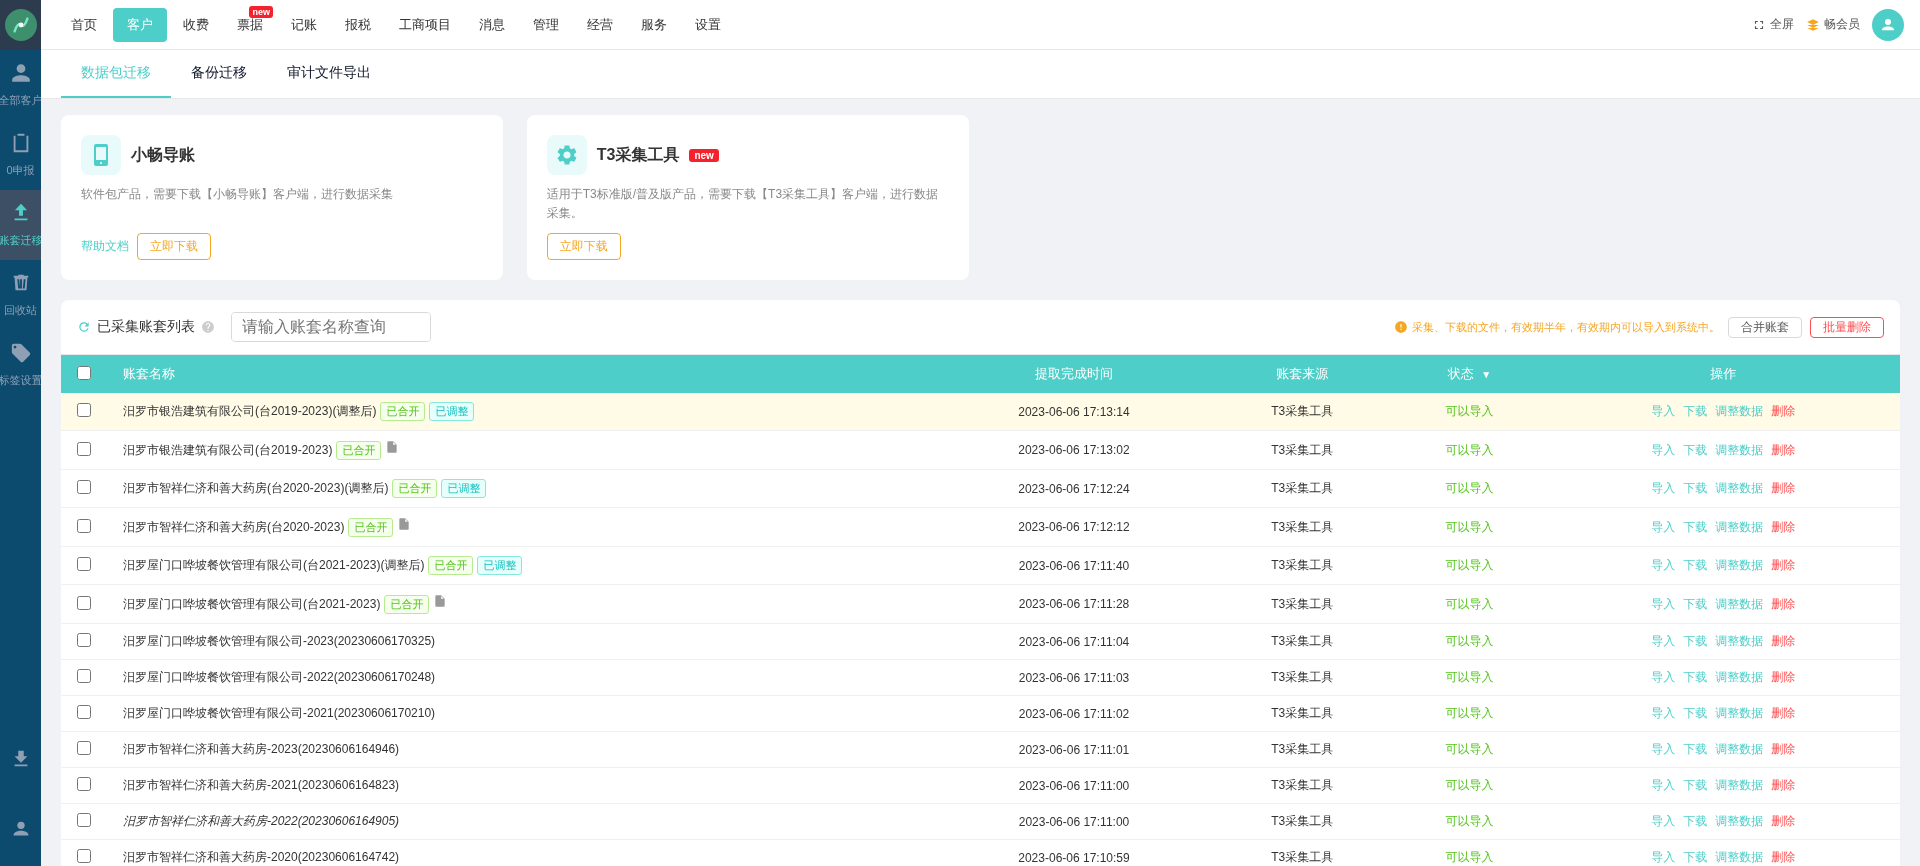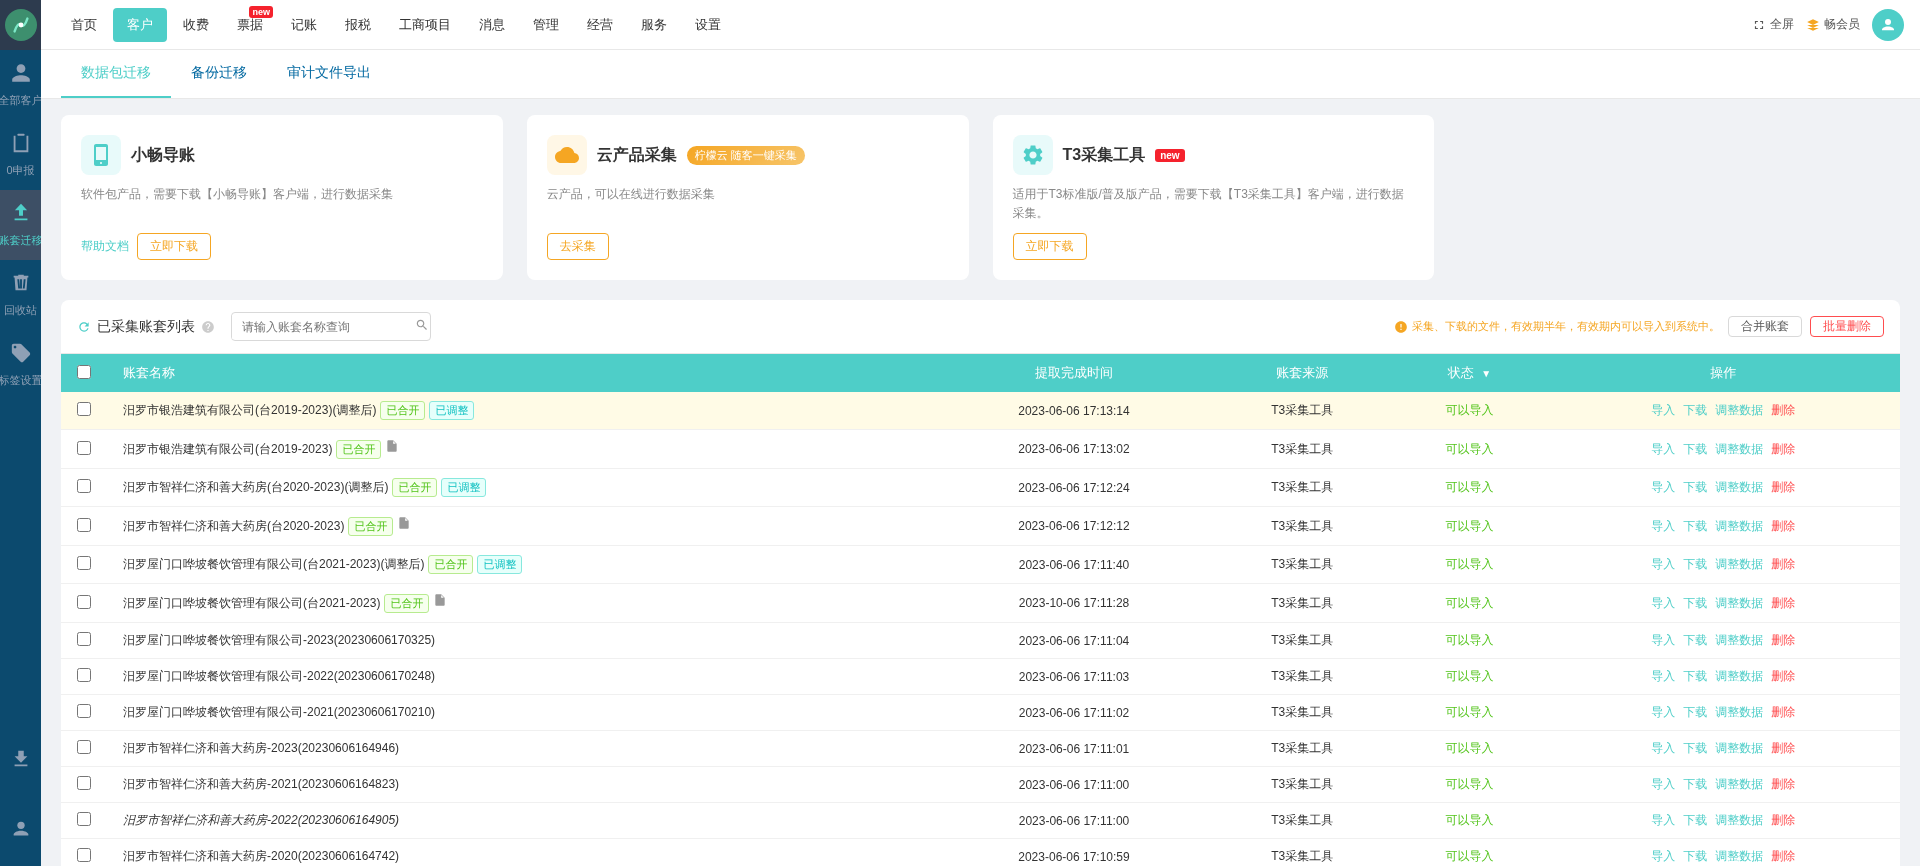--- a/index.html
+++ b/index.html
@@ -125,21 +125,21 @@
       display: flex;
       gap: 0;
       background: #fff;
       border-bottom: 1px solid #e8e8e8;
       padding: 0 20px;
       margin: 0 -20px 16px -20px;
     }
     .tab {
       padding: 14px 20px;
       cursor: pointer;
-      color: #0369a1;
+      color: #0f172a;
       font-size: 14px;
       border-bottom: 2px solid transparent;
     }
     .tab.active { color: #4ecec8; border-bottom: 2px solid #4ecec8; font-weight: 500; }
 
     
     .cards-row {
       display: grid;
       grid-template-columns: repeat(4, 1fr);
       gap: 24px;
@@ -207,21 +207,21 @@
       align-items: center;
       border: 1px solid #d9d9d9;
       border-radius: 4px;
       overflow: hidden;
       width: 200px;
     }
     .search-input {
       border: none;
       outline: none;
       padding: 5px 10px;
-      font-size: 12px;
+      font-size: 16px;
       flex: 1;
       color: #333;
     }
     .search-btn {
       background: none;
       border: none;
       padding: 5px 8px;
       cursor: pointer;
       color: #999;
     }
@@ -430,35 +430,20 @@
           </div>
           <span class="card-title">小畅导账</span>
         </div>
         <div class="card-desc">软件包产品，需要下载【小畅导账】客户端，进行数据采集</div>
         <div class="card-actions">
           <a class="card-link">帮助文档</a>
           <button class="card-btn">立即下载</button>
         </div>
       </div>
 
-      <div class="card">
-        <div class="card-header">
-          <div class="card-icon" style="background:#fff7e6;">
-            <svg width="24" height="24" viewBox="0 0 24 24" fill="#f5a623">
-                <path d="M19.35 10.04C18.67 6.59 15.64 4 12 4 9.11 4 6.6 5.64 5.35 8.04 2.34 8.36 0 10.91 0 14c0 3.31 2.69 6 6 6h13c2.76 0 5-2.24 5-5 0-2.64-2.05-4.78-4.65-4.96z"></path>
-              </svg>
-          </div>
-          <span class="card-title">云产品采集</span>
-          <span class="card-tag">柠檬云 随客一键采集</span>
-        </div>
-        <div class="card-desc">云产品，可以在线进行数据采集</div>
-        <div class="card-actions">
-          <button class="card-btn">去采集</button>
-        </div>
-      </div>
 
       <div class="card">
         <div class="card-header">
           <div class="card-icon" style="background:#e8fafa;">
             <svg width="24" height="24" viewBox="0 0 24 24" fill="#4ecec8">
                 <path d="M19.14 12.94c.04-.3.06-.61.06-.94 0-.32-.02-.64-.07-.94l2.03-1.58c.18-.14.23-.41.12-.61l-1.92-3.32c-.12-.22-.37-.29-.59-.22l-2.39.96c-.5-.38-1.03-.7-1.62-.94l-.36-2.54c-.04-.24-.24-.41-.48-.41h-3.84c-.24 0-.43.17-.47.41l-.36 2.54c-.59.24-1.13.57-1.62.94l-2.39-.96c-.22-.08-.47 0-.59.22L2.74 8.87c-.12.21-.08.47.12.61l2.03 1.58c-.05.3-.09.63-.09.94s.02.64.07.94l-2.03 1.58c-.18.14-.23.41-.12.61l1.92 3.32c.12.22.37.29.59.22l2.39-.96c.5.38 1.03.7 1.62.94l.36 2.54c.05.24.24.41.48.41h3.84c.24 0 .44-.17.47-.41l.36-2.54c.59-.24 1.13-.56 1.62-.94l2.39.96c.22.08.47 0 .59-.22l1.92-3.32c.12-.22.07-.47-.12-.61l-2.01-1.58zM12 15.6c-1.98 0-3.6-1.62-3.6-3.6s1.62-3.6 3.6-3.6 3.6 1.62 3.6 3.6-1.62 3.6-3.6 3.6z"></path>
               </svg>
           </div>
           <span class="card-title">T3采集工具</span>
           <span style="background:#f5222d;color:#fff;font-size:10px;padding:1px 5px;border-radius:3px;font-weight:bold;">new</span>
@@ -561,21 +546,21 @@
               <td>2023-06-06 17:11:40</td>
               <td>T3采集工具</td>
               <td style="color: rgb(82, 196, 26);">可以导入</td>
               <td><span class="op-link">导入</span><span class="op-link">下载</span><span class="op-link">调整数据</span><span class="op-link red">删除</span></td>
             </tr>
             <tr>
               <td><input type="checkbox" class="checkbox" style=""></td>
               <td style="text-align: left;"><span>汨罗屋门口哗坡餐饮管理有限公司(台2021-2023)</span><span class="row-tag tag-green">已合开</span><span class="row-icon"><svg width="14" height="14" viewBox="0 0 24 24" fill="currentColor">
                     <path d="M14 2H6c-1.1 0-2 .9-2 2v16c0 1.1.9 2 2 2h12c1.1 0 2-.9 2-2V8l-6-6zm0 7V3.5L18.5 8H14v1z"></path>
                   </svg></span></td>
-              <td>2023-10-06 17:11:28</td>
+              <td>2023-06-06 17:11:28</td>
               <td>T3采集工具</td>
               <td style="color: rgb(82, 196, 26);">可以导入</td>
               <td><span class="op-link">导入</span><span class="op-link">下载</span><span class="op-link">调整数据</span><span class="op-link red">删除</span></td>
             </tr>
             <tr>
               <td><input type="checkbox" class="checkbox" style=""></td>
               <td style="text-align: left;"><span>汨罗屋门口哗坡餐饮管理有限公司-2023(20230606170325)</span></td>
               <td>2023-06-06 17:11:04</td>
               <td>T3采集工具</td>
               <td style="color: rgb(82, 196, 26);">可以导入</td>

